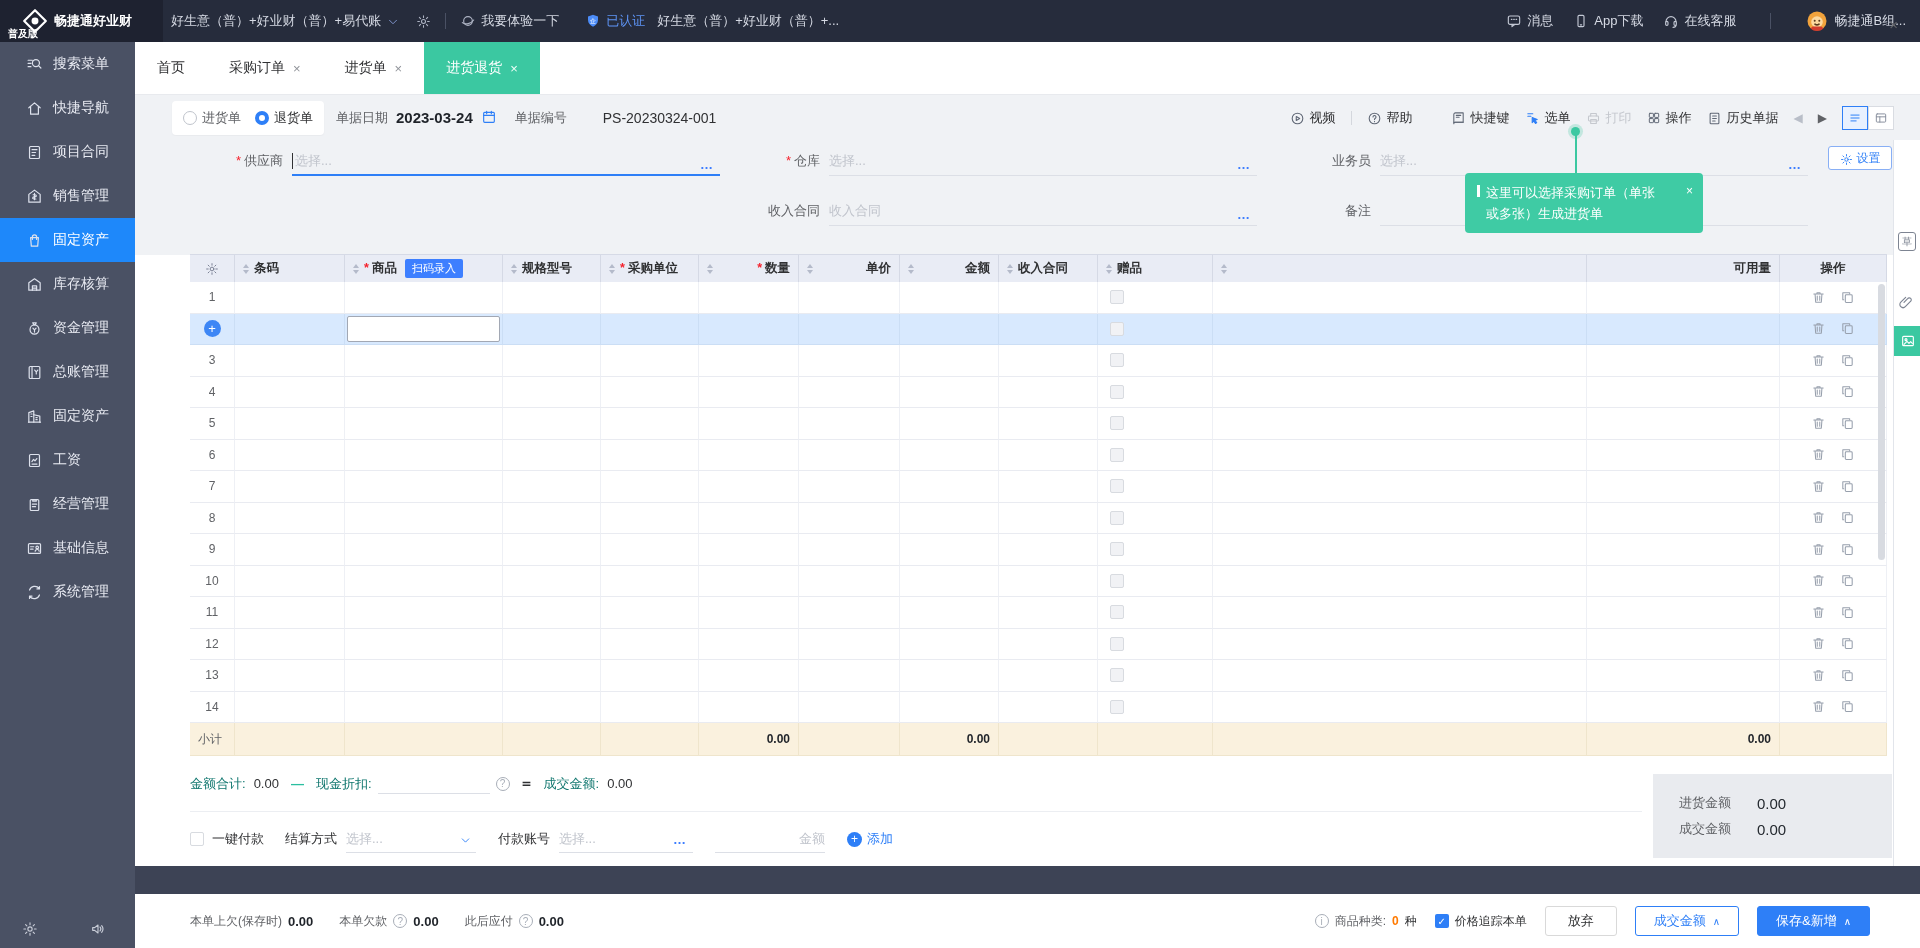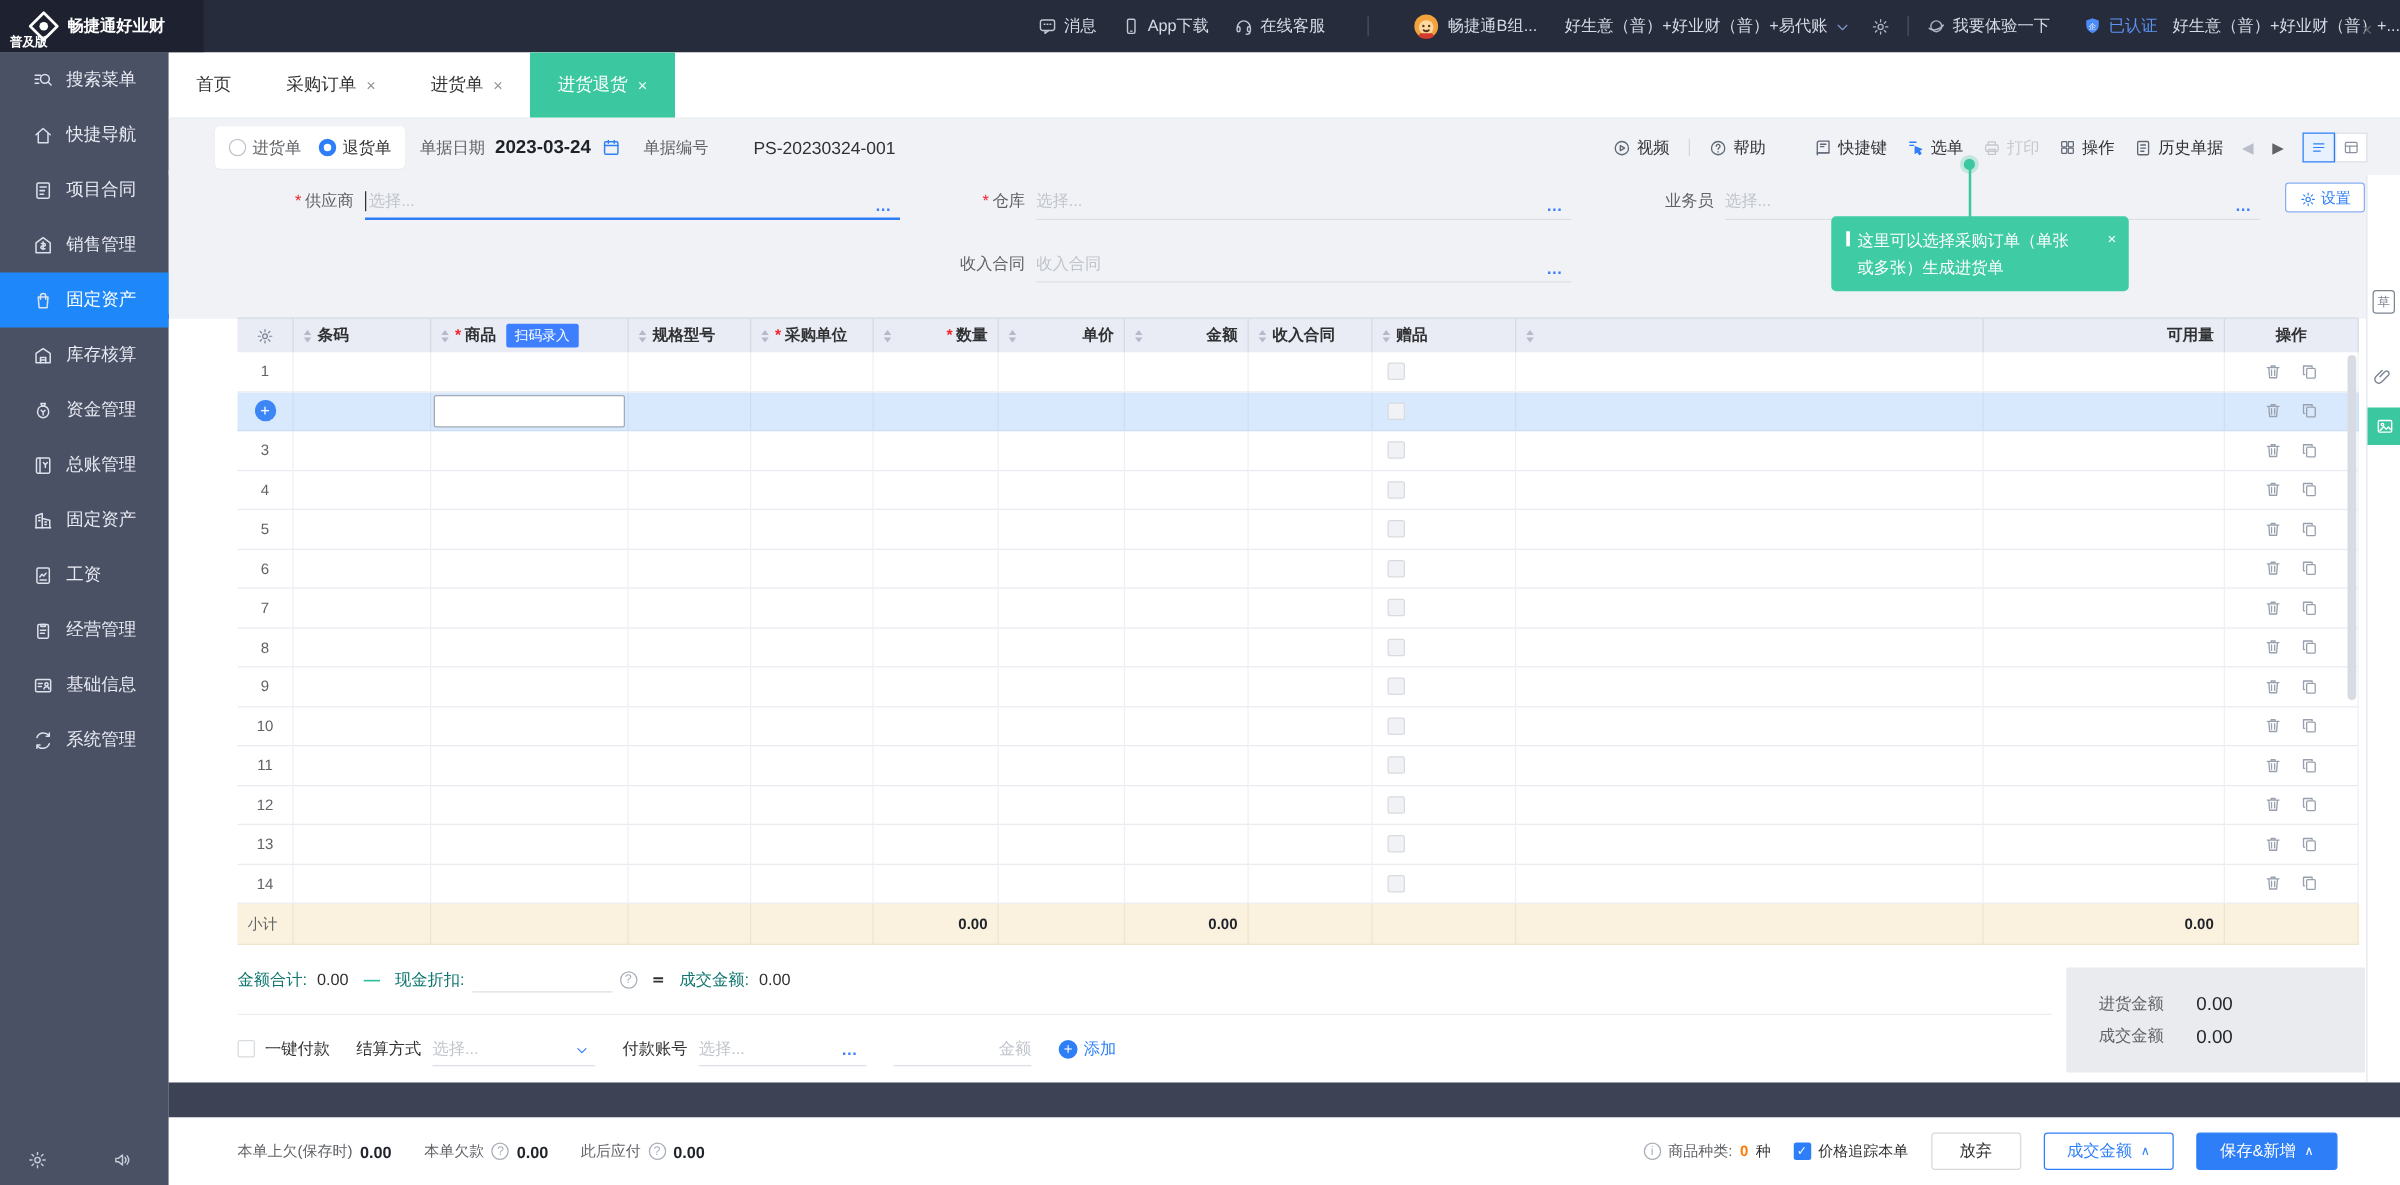--- a/index.html
+++ b/index.html
@@ -33,21 +33,21 @@
   .tab.active{background:#3BC8A1;color:#fff;}
   .tab.active .x{color:#EFFFF9;}
   #tab-closeall{position:absolute;right:22px;top:16px;color:#606266;font-size:15px;cursor:pointer;}
   
   #toolbar{position:absolute;left:135px;top:95px;width:1785px;height:45px;background:#F0F2F5;display:flex;align-items:center;font-size:13px;color:#606266;}
   #radio-pill{margin-left:37px;width:152px;height:34px;background:#fff;border-radius:4px;display:flex;align-items:center;justify-content:center;gap:14px;box-shadow:0 1px 2px rgba(0,0,0,.04);}
   .radio{display:flex;align-items:center;gap:5px;cursor:pointer;}
   .rdot{width:14px;height:14px;border-radius:50%;border:1px solid #C0C4CC;background:#fff;}
   .radio.sel .rdot{border:4px solid #2E7FF7;}
   .radio.sel{color:#303133;}
-  #doc-date{margin-left:12px;display:flex;align-items:center;gap:8px;}
+  #doc-date{margin-left:12px;display:flex;gap:8px;}
   #doc-date b{color:#1F2329;font-size:15px;}
   #doc-no{margin-left:18px;display:flex;align-items:center;gap:8px;color:#606266;}
   #doc-no .v{color:#303133;font-size:14px;padding-left:28px;}
   #tb-actions{margin-left:auto;margin-right:26px;display:flex;align-items:center;gap:15px;color:#303133;}
   .tba{display:flex;align-items:center;gap:5px;cursor:pointer;white-space:nowrap;}
   .tba .ic{color:#5F6775;}
   .tba.blue .ic{color:#2E7FF7;}
   .tba.disabled{color:#C5C8CE;}
   .tba.disabled .ic{color:#C5C8CE;}
   .vline{width:1px;height:14px;background:#D4D7DD;}
@@ -150,20 +150,50 @@
 
   <div id="topbar">
     <div id="logoblock">
       <span class="lg"><svg class="ic" style="width:26px;height:26px;" viewBox="0 0 24 24" fill="none" stroke="currentColor" stroke-width="1.7" stroke-linecap="round" stroke-linejoin="round">
             <path d="M12 2l10 10-10 10L2 12z" stroke="#fff" stroke-width="2"></path>
             <circle cx="12" cy="12" r="3.2" fill="#fff" stroke="none"></circle>
           </svg></span>
       <span class="t">畅捷通好业财</span>
       <span class="s">普及版</span>
     </div>
+    <div id="tb-left">
+      <span class="tb-item">
+        <span>好生意（普）+好业财（普）+易代账</span>
+        <span class="icw" id="ws-chev"><svg class="ic" style="width:14px;height:14px;color:#7E93C9" viewBox="0 0 24 24" fill="none" stroke="currentColor" stroke-width="1.7" stroke-linecap="round" stroke-linejoin="round">
+              <path d="M6 9l6 6 6-6"></path>
+            </svg></span>
+      </span>
+      <span style="margin-left:16px" id="ws-gear"><svg class="ic" style="width:15px;height:15px;color:#AEB4C4" viewBox="0 0 24 24" fill="none" stroke="currentColor" stroke-width="1.7" stroke-linecap="round" stroke-linejoin="round">
+            <circle cx="12" cy="12" r="3.2"></circle>
+            <path d="M12 2.8v2.7M12 18.5v2.7M2.8 12h2.7M18.5 12h2.7M5.4 5.4l1.9 1.9M16.7 16.7l1.9 1.9M18.6 5.4l-1.9 1.9M7.3 16.7l-1.9 1.9"></path>
+          </svg></span>
+      <span class="tb-sep"></span>
+      <span class="tb-item">
+        <span id="tb-globe"><svg class="ic" style="width:16px;height:16px;color:#AEB4C4" viewBox="0 0 24 24" fill="none" stroke="currentColor" stroke-width="1.7" stroke-linecap="round" stroke-linejoin="round">
+              <circle cx="12" cy="12" r="6.5"></circle>
+              <path d="M3.5 14.5c4.5 3.5 13.5 1.5 17-4"></path>
+            </svg></span>
+        <span>我要体验一下</span>
+      </span>
+      <span class="tb-item" style="margin-left:26px">
+        <span id="tb-shield"><svg class="ic" style="width:16px;height:16px;" viewBox="0 0 24 24" fill="none" stroke="currentColor" stroke-width="1.7" stroke-linecap="round" stroke-linejoin="round">
+              <path d="M12 2.5l7.5 2.7v5.4c0 4.8-3.2 8-7.5 9.9-4.3-1.9-7.5-5.1-7.5-9.9V5.2z" fill="#4C8CF8" stroke="none"></path>
+              <text x="12" y="15.2" font-size="9" fill="#fff" text-anchor="middle" stroke="none">企</text>
+            </svg></span>
+        <span class="cert">已认证</span>
+      </span>
+      <span class="tb-item" style="margin-left:12px">
+        <span>好生意（普）+好业财（普）+...</span>
+      </span>
+    </div>
     <div id="tb-right">
       <span class="tb-item">
           <span id="tb-msg"><svg class="ic" style="width:16px;height:16px;color:#C3C8D4" viewBox="0 0 24 24" fill="none" stroke="currentColor" stroke-width="1.7" stroke-linecap="round" stroke-linejoin="round">
               <rect x="3.5" y="4.5" width="17" height="12.5" rx="2.5"></rect>
               <path d="M9 17v3.5L13.5 17"></path>
               <path d="M8 9.5h1M11.5 9.5h1M15 9.5h1"></path>
             </svg></span>
           <span>消息</span>
         </span>
       <span class="tb-item">
@@ -187,50 +217,20 @@
           <span id="tb-avatar"><svg class="ic" style="width:24px;height:24px;" viewBox="0 0 24 24" fill="none" stroke="currentColor" stroke-width="1.7" stroke-linecap="round" stroke-linejoin="round">
               <circle cx="12" cy="12" r="9.5" fill="#F2A33C" stroke="none"></circle>
               <circle cx="12" cy="13" r="5.8" fill="#FCD9A0" stroke="none"></circle>
               <circle cx="9.7" cy="11.8" r="1" fill="#5B3A1E" stroke="none"></circle>
               <circle cx="14.3" cy="11.8" r="1" fill="#5B3A1E" stroke="none"></circle>
               <path d="M10 15.2c1.3 1 2.7 1 4 0" stroke="#5B3A1E"></path>
               <path d="M5.5 19.5a9.5 9.5 0 0013 0l-2-2h-9z" fill="#D23B2E" stroke="none"></path>
             </svg></span>
           <span>畅捷通B组...</span>
         </span>
-    </div>
-    <div id="tb-left">
-      <span class="tb-item">
-        <span>好生意（普）+好业财（普）+易代账</span>
-        <span class="icw" id="ws-chev"><svg class="ic" style="width:14px;height:14px;color:#7E93C9" viewBox="0 0 24 24" fill="none" stroke="currentColor" stroke-width="1.7" stroke-linecap="round" stroke-linejoin="round">
-              <path d="M6 9l6 6 6-6"></path>
-            </svg></span>
-      </span>
-      <span style="margin-left:16px" id="ws-gear"><svg class="ic" style="width:15px;height:15px;color:#AEB4C4" viewBox="0 0 24 24" fill="none" stroke="currentColor" stroke-width="1.7" stroke-linecap="round" stroke-linejoin="round">
-            <circle cx="12" cy="12" r="3.2"></circle>
-            <path d="M12 2.8v2.7M12 18.5v2.7M2.8 12h2.7M18.5 12h2.7M5.4 5.4l1.9 1.9M16.7 16.7l1.9 1.9M18.6 5.4l-1.9 1.9M7.3 16.7l-1.9 1.9"></path>
-          </svg></span>
-      <span class="tb-sep"></span>
-      <span class="tb-item">
-        <span id="tb-globe"><svg class="ic" style="width:16px;height:16px;color:#AEB4C4" viewBox="0 0 24 24" fill="none" stroke="currentColor" stroke-width="1.7" stroke-linecap="round" stroke-linejoin="round">
-              <circle cx="12" cy="12" r="6.5"></circle>
-              <path d="M3.5 14.5c4.5 3.5 13.5 1.5 17-4"></path>
-            </svg></span>
-        <span>我要体验一下</span>
-      </span>
-      <span class="tb-item" style="margin-left:26px">
-        <span id="tb-shield"><svg class="ic" style="width:16px;height:16px;" viewBox="0 0 24 24" fill="none" stroke="currentColor" stroke-width="1.7" stroke-linecap="round" stroke-linejoin="round">
-              <path d="M12 2.5l7.5 2.7v5.4c0 4.8-3.2 8-7.5 9.9-4.3-1.9-7.5-5.1-7.5-9.9V5.2z" fill="#4C8CF8" stroke="none"></path>
-              <text x="12" y="15.2" font-size="9" fill="#fff" text-anchor="middle" stroke="none">企</text>
-            </svg></span>
-        <span class="cert">已认证</span>
-      </span>
-      <span class="tb-item" style="margin-left:12px">
-        <span>好生意（普）+好业财（普）+...</span>
-      </span>
     </div>
   </div>
 
   <div id="sidebar">
     <div id="side-menu">
         <div class="side-item">
           <span class="si"><svg class="ic" style="width:17px;height:17px;" viewBox="0 0 24 24" fill="none" stroke="currentColor" stroke-width="1.7" stroke-linecap="round" stroke-linejoin="round">
               <path d="M3 6h6M3 10.5h4M3 15h4"></path>
               <circle cx="14" cy="10" r="5"></circle>
               <path d="M17.6 13.6L21 17"></path>
@@ -481,20 +481,26 @@
         <span class="ul"></span>
       </span>
     </div>
     <div class="f" style="left:625px;top:60px">
       <span class="lab" style="width:60px">收入合同</span>
       <span class="inp">
         <span class="ph">收入合同</span>
         <span class="dots">…</span>
         <span class="ul"></span>
       </span>
+    </div>
+    <div class="f" style="left:1178px;top:60px">
+      <span class="lab" style="width:58px">备注</span>
+      <span class="inp">
+          <span class="ul"></span>
+        </span>
     </div>
     <div id="settings-btn">
       <span class="ic" id="ic-setgear"><svg class="ic" style="width:13px;height:13px;color:#2E7FF7" viewBox="0 0 24 24" fill="none" stroke="currentColor" stroke-width="1.7" stroke-linecap="round" stroke-linejoin="round">
             <circle cx="12" cy="12" r="3.2"></circle>
             <path d="M12 2.8v2.7M12 18.5v2.7M2.8 12h2.7M18.5 12h2.7M5.4 5.4l1.9 1.9M16.7 16.7l1.9 1.9M18.6 5.4l-1.9 1.9M7.3 16.7l-1.9 1.9"></path>
           </svg></span>
       <span>设置</span>
     </div>
   </div>
 

